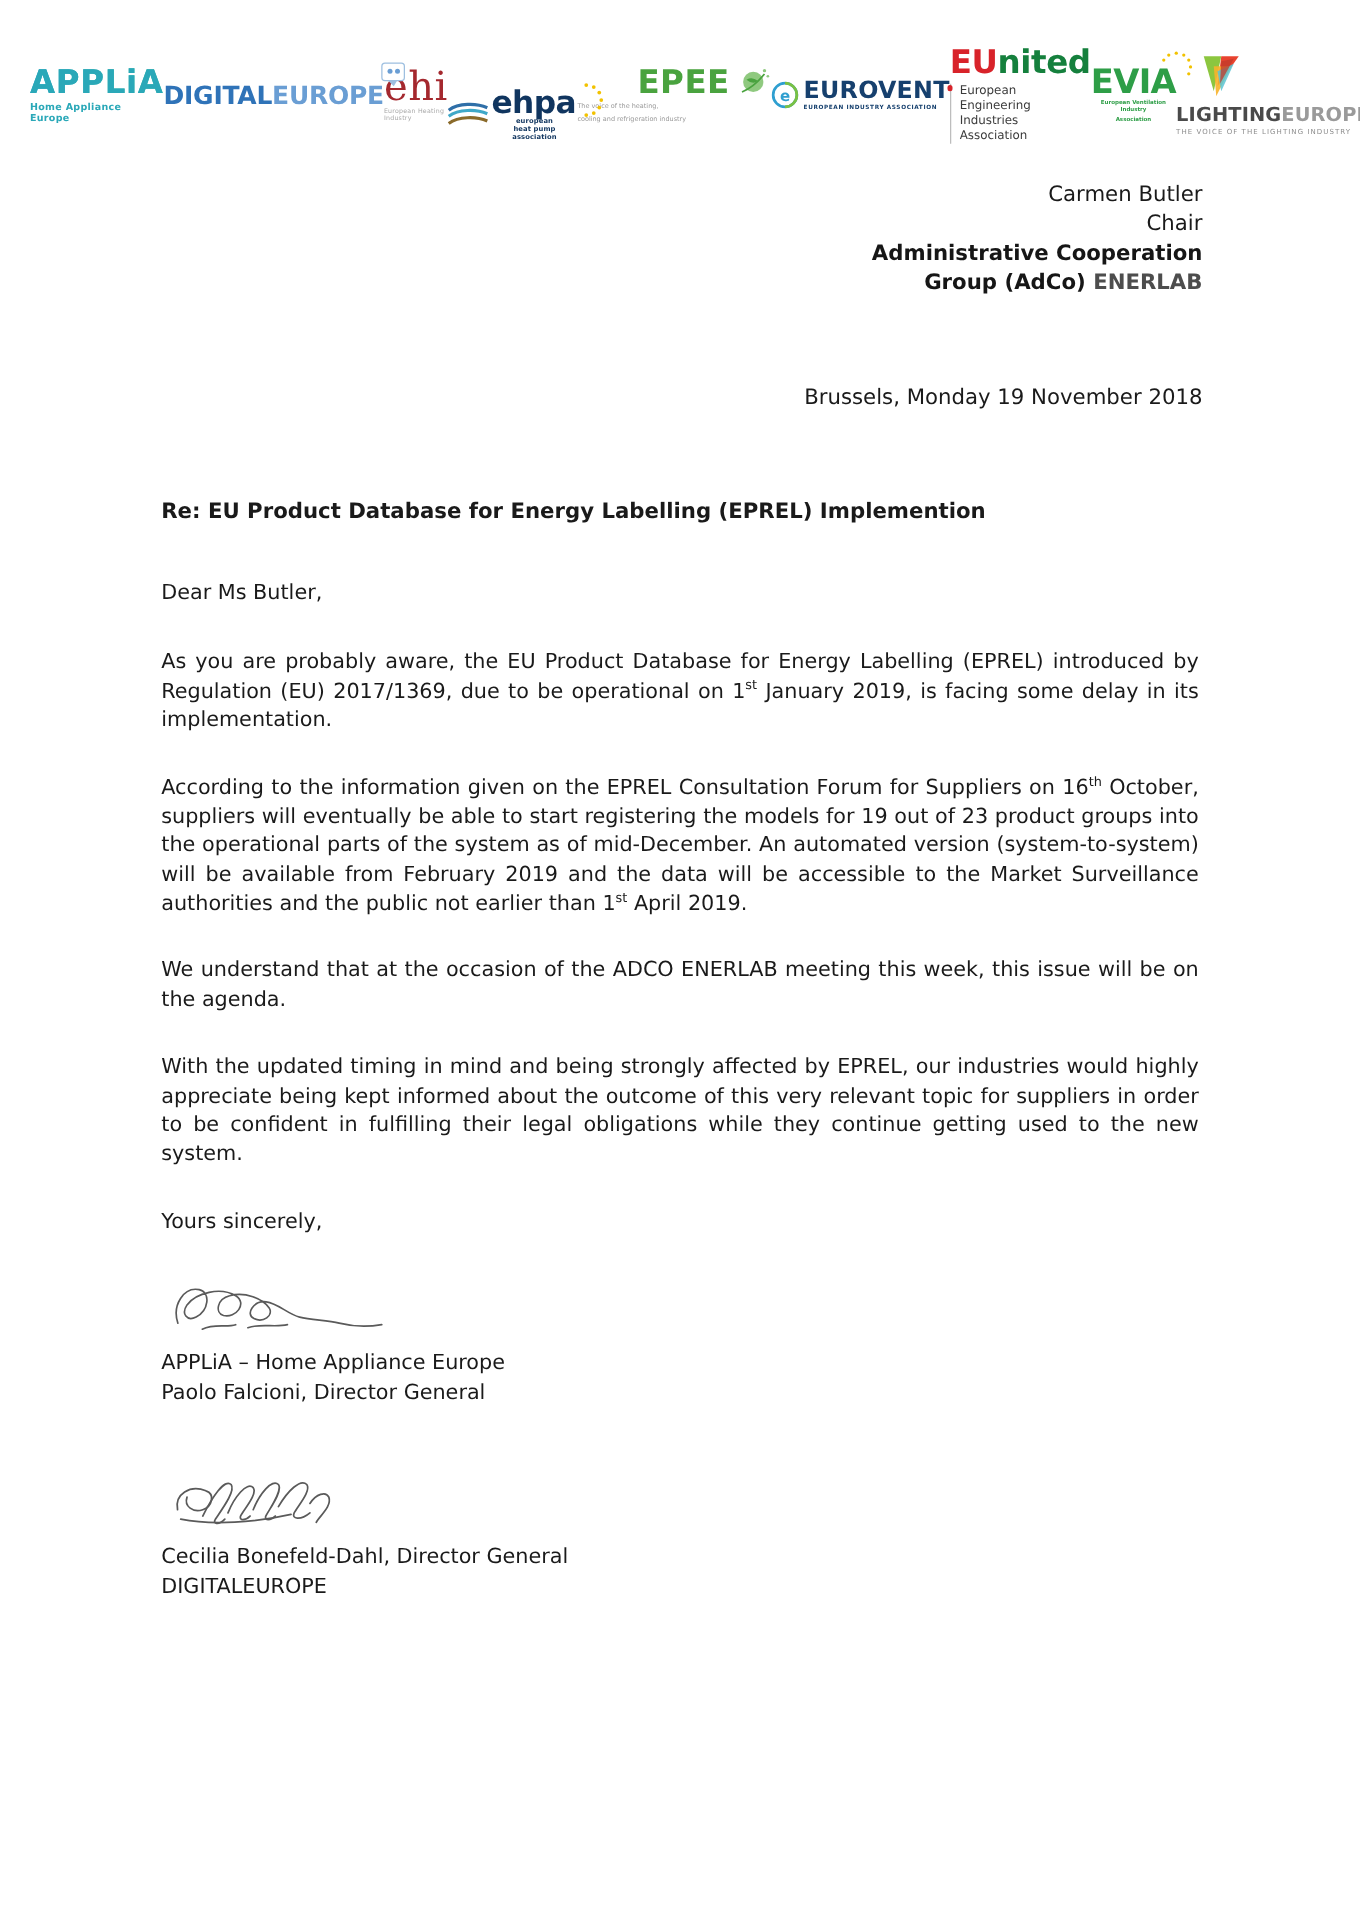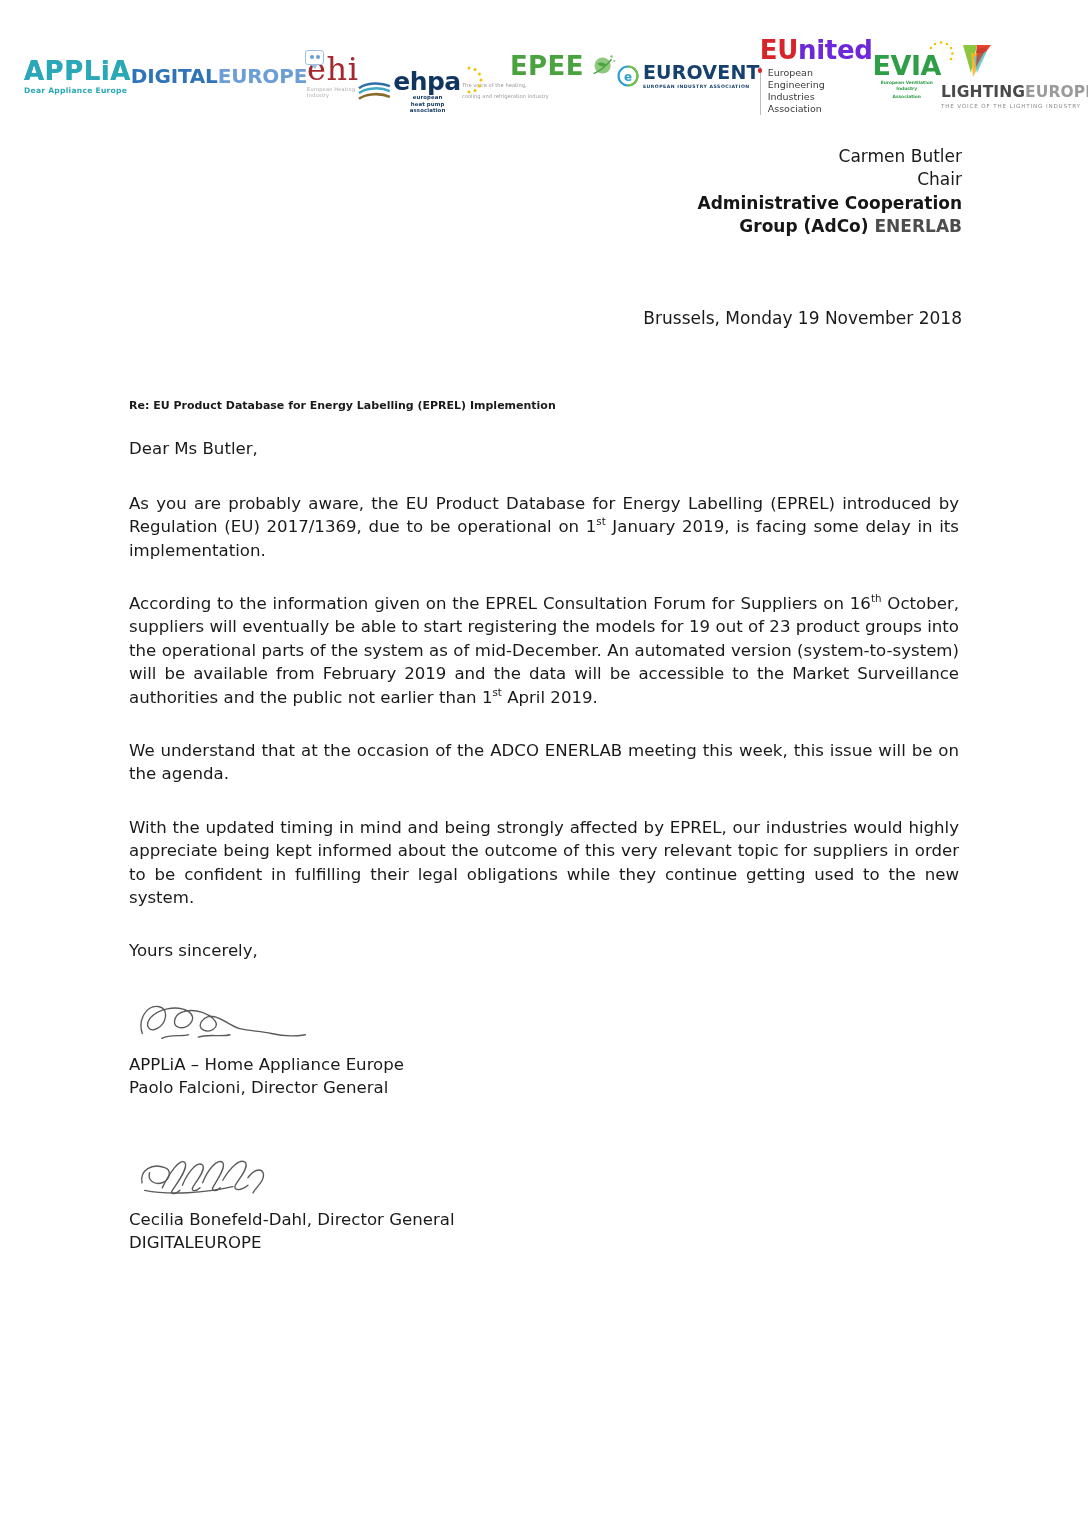--- a/index.html
+++ b/index.html
@@ -85,21 +85,21 @@
 
   
   .ev-row { display:flex; align-items:center; }
   .ev-mark { width:22px;height:22px;margin-right:4px;}
   .ev-word { font-size: 19px; font-weight: bold; color:#16406e; letter-spacing:0.2px; line-height:1;}
   .ev-sub { font-size:4.6px; color:#16406e; font-weight:bold; letter-spacing:0.5px; margin-top:2px;}
 
   
   .eun-word { font-size: 26px; font-weight: bold; line-height:1; letter-spacing:-0.3px;}
   .eun-eu { color:#d8232a; }
-  .eun-nited { color:#6d28d9; }
+  .eun-nited { color:#15803d; }
   .eun-sub {
     font-size:9.5px; color:#3b3b3b; line-height:1.25; margin-top:4px;
     padding-left:7px; border-left:1.2px solid #bdbdbd; position:relative;
   }
   .eun-dot { position:absolute; left:-3.2px; top:1px; width:4.4px;height:4.4px;background:#d8232a;border-radius:50%;}
 
   
   .evia-wrap { position:relative; }
   .evia-word { font-size: 27px; font-weight: bold; color:#2e9e47; letter-spacing:-0.5px; line-height:1;}
   .evia-sub { font-size:4.4px; color:#2e9e47; font-weight:bold; text-align:center; line-height:1.4; margin-top:1px;}
@@ -132,21 +132,21 @@
   }
 
   
   .letter {
     position: absolute;
     left: 129px; top: 398px;
     width: 830px;
     font-size: 16.6px;
     line-height: 1.41;
   }
-  .subject { font-weight: bold; font-size: 11px; margin: 0 0 23px 0; }
+  .subject { font-weight: bold; font-size: 17px; margin: 0 0 40px 0; }
   .salutation { margin: 0 0 32px 0; }
   .para { margin: 0 0 30px 0; text-align: justify; }
   .para.last { margin-bottom: 32px; }
   sup { font-size: 0.62em; vertical-align: super; line-height: 0; }
 
   .closing { margin: 0 0 34px 0; }
 
   
   .sig-block { margin-bottom: 12px; }
   .sig-img { height: 56px; margin-left: 6px; display:block; }
@@ -154,21 +154,21 @@
   .sig-name { font-size: 16.6px; line-height: 1.42; }
   .sig-gap { height: 38px; }
 </style>
 </head>
 <body>
 
 <div class="logo-bar">
 
   <div class="logo">
     <div class="applia-word">APPLiA</div>
-    <div class="applia-sub">Dear Appliance Europe</div>
+    <div class="applia-sub">Home Appliance Europe</div>
   </div>
 
   <div class="logo de-wrap">
     <div class="de-word"><span class="de-a">DIGITAL</span><span class="de-b">EUROPE</span></div>
     <div class="de-bubble">
         <i></i>
         <i></i>
       </div>
   </div>
 

